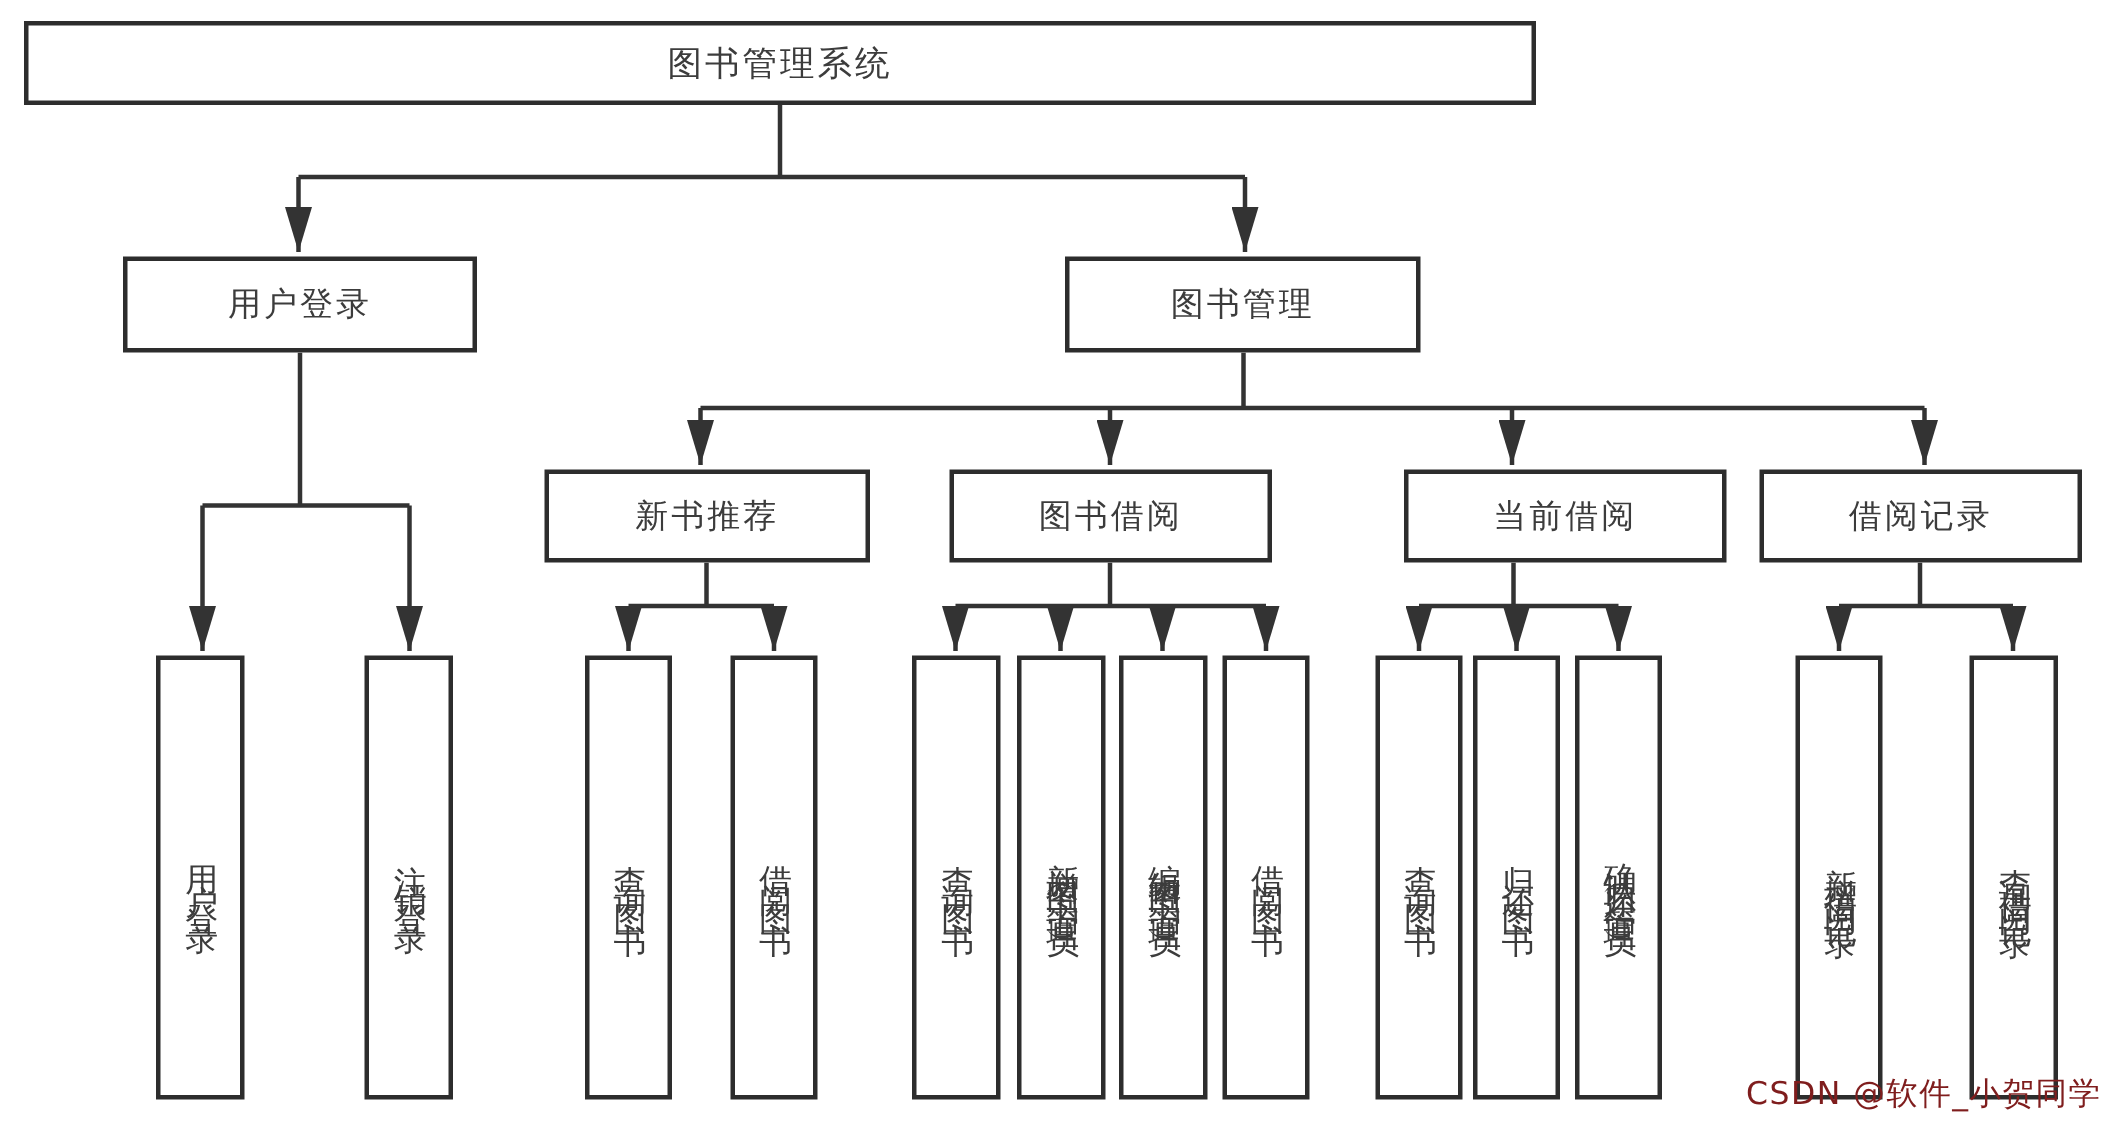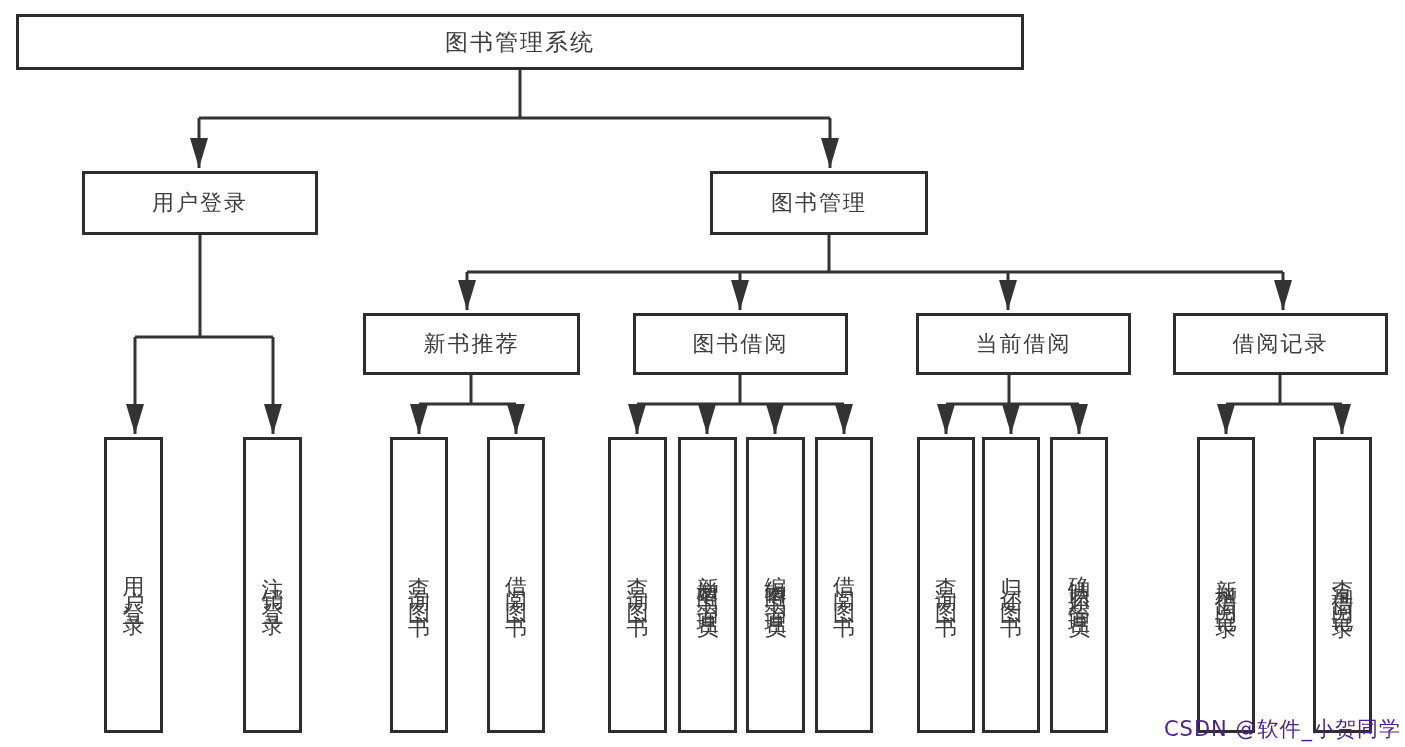--- a/index.html
+++ b/index.html
@@ -53,21 +53,21 @@
     max-height: 284px;
   }
   .s4 { letter-spacing: 13px; }
   .s6 { letter-spacing: 8px; }
   .s9 { letter-spacing: 6px; }
   .watermark {
     position: absolute;
     right: 4px;
     bottom: 4px;
     font-size: 21px;
-    color: #4c1d95;
+    color: #7f1d1d;
     letter-spacing: 1px;
     z-index: 5;
     white-space: nowrap;
   }
 </style>
 </head>
 <body>
 
 <div class="canvas">
 
@@ -117,25 +117,25 @@
       <path d="M1280 375 V404"></path>
       <path d="M1226 404 H1342"></path>
       <line x1="1226" y1="404" x2="1226" y2="434" marker-end="url(#arrow)"></line>
       <line x1="1342" y1="404" x2="1342" y2="434" marker-end="url(#arrow)"></line>
     </g>
   </svg>
 
   <div class="node h root-box" style="left:16px;top:14px;width:1008px;height:56px">图书管理系统</div>
 
   <div class="node h" style="left:82px;top:171px;width:236px;height:64px">用户登录</div>
-  <div class="node h" style="left:710px;top:171px;width:218px;height:64px">图书管理</div>
+  <div class="node h" style="left:710px;top:171px;width:237px;height:64px">图书管理</div>
 
   <div class="node h" style="left:633px;top:313px;width:215px;height:62px">图书借阅</div>
   <div class="node h" style="left:363px;top:313px;width:217px;height:62px">新书推荐</div>
-  <div class="node h" style="left:916px;top:313px;width:215px;height:62px">当前借阅</div>
+  <div class="node h" style="left:936px;top:313px;width:215px;height:62px">当前借阅</div>
   <div class="node h" style="left:1173px;top:313px;width:215px;height:62px">借阅记录</div>
 
   <div class="node v" style="left:104px">
     <span class="vtxt s4">用户登录</span>
   </div>
   <div class="node v" style="left:243px">
     <span class="vtxt s4">注销登录</span>
   </div>
 
   <div class="node v" style="left:390px;width:58px">

